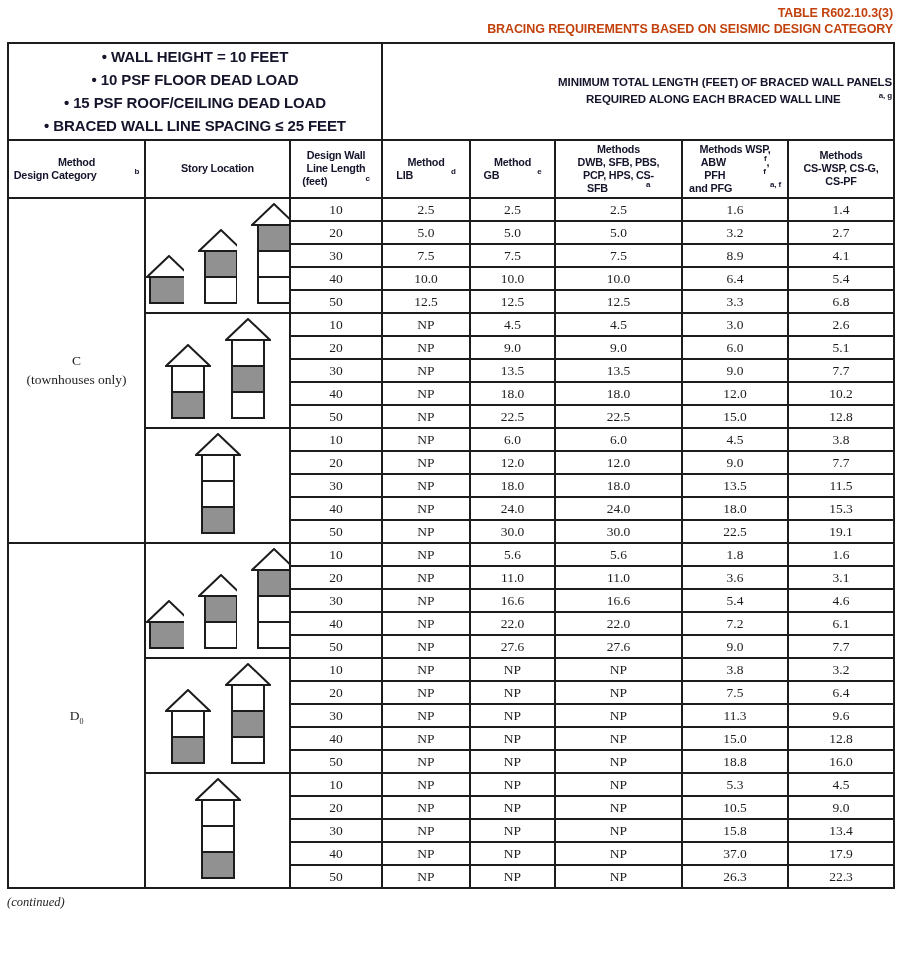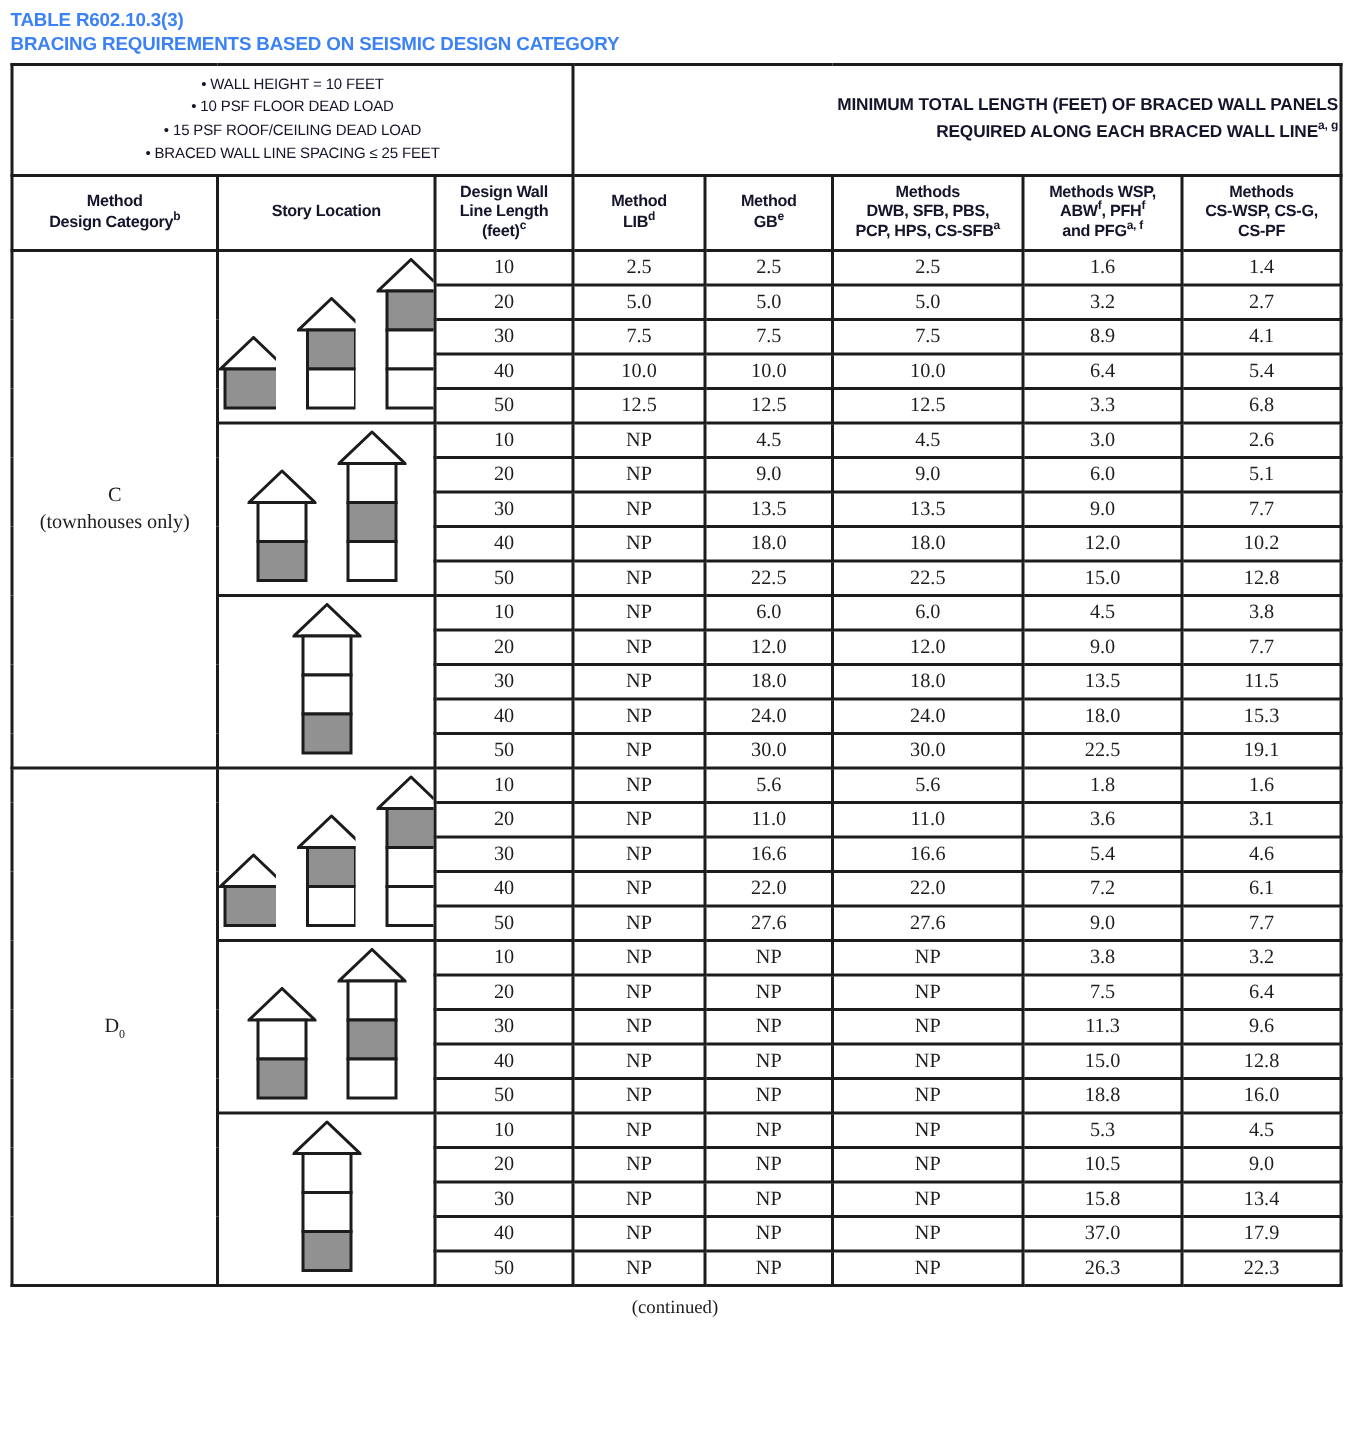--- a/index.html
+++ b/index.html
@@ -1,30 +1,30 @@
 <!DOCTYPE html>
 <html><head>
 <meta charset="utf-8">
 <style>
   html,body{margin:0;padding:0;background:#ffffff;}
   body{width:900px;height:961px;font-family:"Liberation Sans",sans-serif;color:#1d1d1d;}
   .page{padding:5px 7px 0 7px;}
-  .title{text-align:left;font-weight:bold;font-size:12.5px;line-height:1.3;color:#3b82f6;margin-bottom:4px;letter-spacing:-0.1px;}
+  .title{text-align:right;font-weight:bold;font-size:12.5px;line-height:1.3;color:#c2410c;margin-bottom:4px;letter-spacing:-0.1px;}
   table{border-collapse:collapse;table-layout:fixed;width:886px;}
   td,th{border:2px solid #1c1c1c;box-sizing:border-box;}
-  .criteria{height:74px;font-weight:normal;font-size:10px;text-align:center;color:#14142b;line-height:1.55;letter-spacing:-0.1px;}
+  .criteria{height:74px;font-weight:bold;font-size:15px;text-align:center;color:#14142b;line-height:1.55;letter-spacing:-0.1px;}
   .span-header{text-align:right;font-weight:bold;font-size:11.5px;color:#14142b;line-height:1.5;letter-spacing:-0.1px;}
   th{font-weight:bold;font-size:10.8px;color:#14142b;height:50px;text-align:center;vertical-align:middle;line-height:1.22;padding:2px 1px;letter-spacing:-0.2px;}
-  sup{font-size:8px;line-height:0;}
+  sup{font-size:8px;line-height:0;margin-left:38px;}
   sub{font-size:8px;line-height:0;}
   .len-cell,.val-cell{font-family:"Liberation Serif",serif;font-size:13.5px;text-align:center;height:23px;padding:0;color:#1d1d1d;}
   .category-cell{font-family:"Liberation Serif",serif;font-size:13.5px;text-align:center;vertical-align:middle;color:#1d1d1d;line-height:1.35;}
   .houses-cell{vertical-align:bottom;padding:0 0 7px 0;}
   .houses{display:flex;align-items:flex-end;justify-content:center;gap:14px;}
-  .footer{text-align:center;font-family:"Liberation Serif",serif;font-size:12.5px;color:#1d1d1d;margin-top:6px;}
+  .footer{text-align:left;font-family:"Liberation Serif",serif;font-style:italic;font-size:12.5px;color:#1d1d1d;margin-top:6px;}
 </style>
 </head>
 <body>
 
 <div class="page">
   <div class="title">
     <div>TABLE R602.10.3(3)</div>
     <div>BRACING REQUIREMENTS BASED ON SEISMIC DESIGN CATEGORY</div>
   </div>
 

